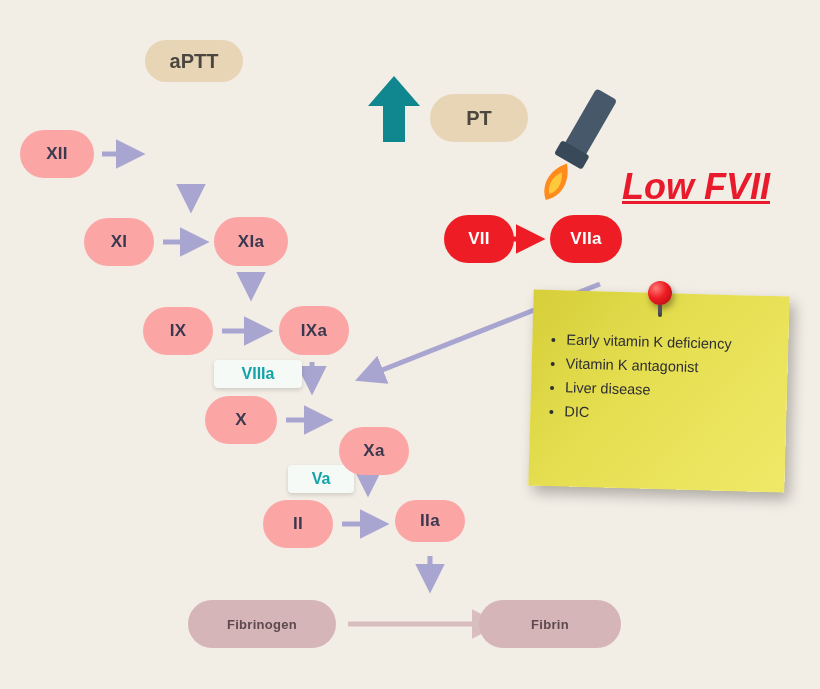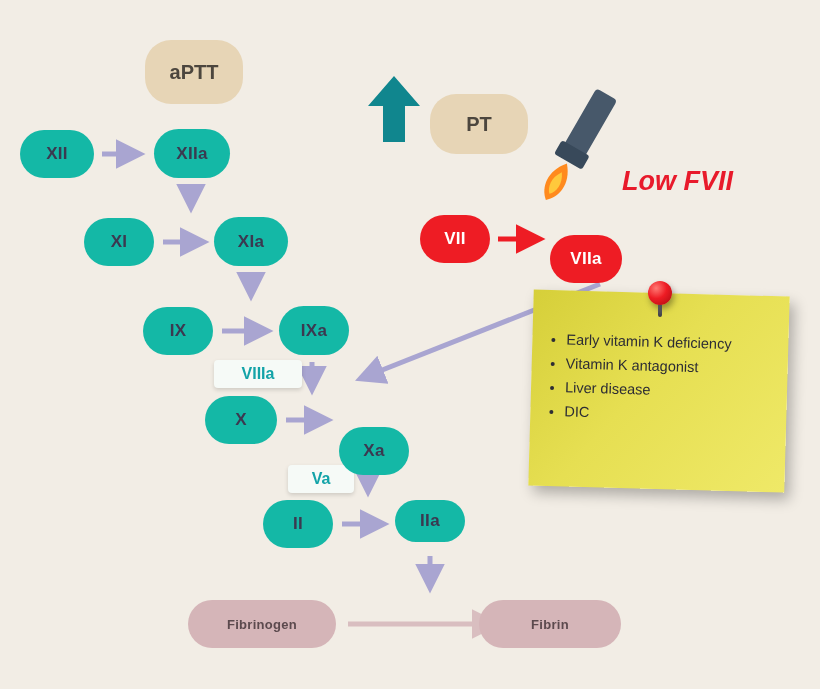--- a/index.html
+++ b/index.html
@@ -9,21 +9,21 @@
   }
   .canvas{
     position:relative;
     width:820px;height:689px;
     background:#f2ede5;
     overflow:hidden;
   }
   .node{
     position:absolute;
     display:flex;align-items:center;justify-content:center;
-    background:#14b8a6;
+    background:#fca5a5;
     border-radius:26px;
     font-weight:bold;
     font-size:17px;
     color:#3b3950;
     letter-spacing:.3px;
   }
   .node.red{background:#ee1c24;color:#ffffff;}
   .node.pink{background:#d5b5b8;color:#5c4a4e;font-size:13px;}
   .badge{
     position:absolute;
@@ -41,24 +41,25 @@
     border-radius:4px;
     box-shadow:0 2px 4px rgba(0,0,0,.15);
     font-weight:bold;
     font-size:16px;
     color:#13a3a8;
     text-align:center;
   }
   .low-fvii{
     position:absolute;
     left:622px;top:166px;width:180px;
-    font-size:27px;
+    font-size:36px;
     font-weight:bold;
     font-style:italic;
     color:#e81a2b;
+    text-decoration:underline;
   }
   .arrows{position:absolute;left:0;top:0;pointer-events:none;}
   .sticky{
     position:absolute;
     left:531px;top:293px;width:256px;height:196px;
     background:linear-gradient(130deg,#d6cf39 0%,#e6df52 45%,#efe968 100%);
     box-shadow:5px 7px 14px rgba(0,0,0,.28);
     transform:rotate(1.6deg);
     padding:38px 16px 10px 14px;
     box-sizing:border-box;
@@ -112,24 +113,24 @@
       <path d="M286,420 L326,420" marker-end="url(#mLav)"></path>
       <path d="M368,452 L368,490" marker-end="url(#mLav)"></path>
       <path d="M342,524 L382,524" marker-end="url(#mLav)"></path>
       <path d="M430,556 L430,586" marker-end="url(#mLav)"></path>
       <path d="M600,284 L362,378" marker-end="url(#mLav)"></path>
     </g>
     <path d="M348,624 L494,624" stroke="#d9bec0" stroke-width="5" fill="none" marker-end="url(#mPink)"></path>
     <path d="M498,239 L538,239" stroke="#ee1c24" stroke-width="5" fill="none" marker-end="url(#mRed)"></path>
   </svg>
 
-  <div class="badge" style="left:145px;top:40px;width:98px;height:64px;">
+  <div class="badge" style="left:145px;top:40px;width:98px;height:42px;">
     <span>aPTT</span>
   </div>
-  <div class="badge" style="left:430px;top:94px;width:98px;height:60px;">
+  <div class="badge" style="left:430px;top:94px;width:98px;height:48px;">
     <span>PT</span>
   </div>
 
   <svg class="icon-abs" style="left:368px;top:76px;" width="52" height="66">
     <polygon points="26,0 52,30 37,30 37,66 15,66 15,30 0,30" fill="#10868e"></polygon>
   </svg>
 
   <svg class="icon-abs" style="left:532px;top:84px;" width="90" height="130">
     <g transform="rotate(30 45 60)">
       <rect x="34" y="2" width="24" height="66" rx="4" fill="#47586a"></rect>
@@ -137,23 +138,20 @@
       <path d="M46,82 C32,98 36,116 46,124 C56,116 60,98 46,82 Z" fill="#ff8a1e"></path>
       <path d="M46,92 C39,102 41,112 46,117 C51,112 53,102 46,92 Z" fill="#ffc93c"></path>
     </g>
   </svg>
 
   <div class="low-fvii">Low FVII</div>
 
   <div class="node" style="left:20px;top:130px;width:74px;height:48px;">
     <span>XII</span>
   </div>
-  <div class="node" style="left:154px;top:129px;width:76px;height:49px;">
-    <span>XIIa</span>
-  </div>
   <div class="node" style="left:84px;top:218px;width:70px;height:48px;">
     <span>XI</span>
   </div>
   <div class="node" style="left:214px;top:217px;width:74px;height:49px;">
     <span>XIa</span>
   </div>
   <div class="node" style="left:143px;top:307px;width:70px;height:48px;">
     <span>IX</span>
   </div>
   <div class="node" style="left:279px;top:306px;width:70px;height:49px;">
@@ -179,24 +177,24 @@
   <div class="node" style="left:395px;top:500px;width:70px;height:42px;">
     <span>IIa</span>
   </div>
   <div class="node pink" style="left:188px;top:600px;width:148px;height:48px;">
     <span>Fibrinogen</span>
   </div>
   <div class="node pink" style="left:479px;top:600px;width:142px;height:48px;">
     <span>Fibrin</span>
   </div>
 
-  <div class="node red" style="left:420px;top:215px;width:70px;height:48px;">
+  <div class="node red" style="left:444px;top:215px;width:70px;height:48px;">
     <span>VII</span>
   </div>
-  <div class="node red" style="left:550px;top:215px;width:72px;height:48px;margin-top:20px;">
+  <div class="node red" style="left:550px;top:215px;width:72px;height:48px;">
     <span>VIIa</span>
   </div>
 
   <div class="sticky">
     <ul>
       <li>Early vitamin K deficiency</li>
       <li>Vitamin K antagonist</li>
       <li>Liver disease</li>
       <li>DIC</li>
     </ul>

